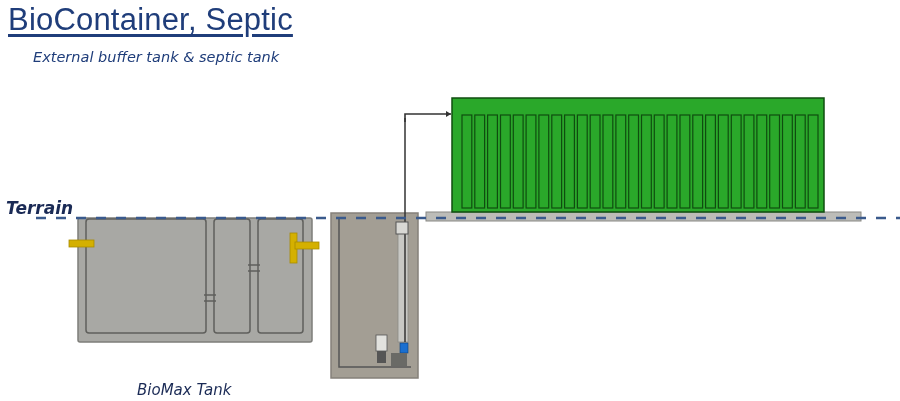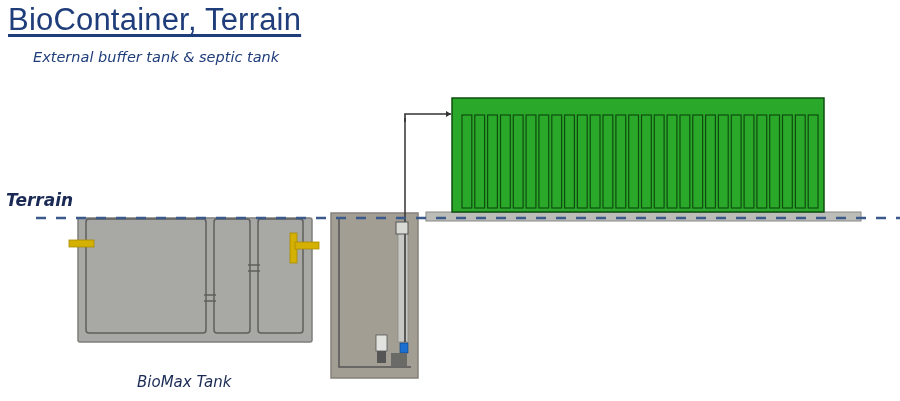--- a/index.html
+++ b/index.html
@@ -12,30 +12,31 @@
       letter-spacing: 0.2px;
     }
     .subtitle {
       position: absolute; left: 9px; top: 49px;
       font-family: "DejaVu Sans", sans-serif; font-style: italic;
       font-size: 14.5px; color: #1f3d7a; margin-left: 24px;
     }
     .label {
       position: absolute; font-family: "DejaVu Sans", sans-serif; font-style: italic;
       color: #1a2a55;
+      margin-top: 8px;
     }
     .terrain { left: 6px; top: 190px; font-size: 17px; font-weight: bold; color: #1a2a55; }
     .buffer-label { left: 442px; top: 272px; font-size: 15px; line-height: 19px; }
     .septic-label { left: 137px; top: 373px; font-size: 15px; }
     svg.diagram { position: absolute; left: 0; top: 0; }
   </style>
 </head>
 <body>
 
-<div class="title">BioContainer, Terrain</div>
+<div class="title">BioContainer, Septic</div>
 <div class="subtitle">External buffer tank &amp; septic tank</div>
 
 <svg class="diagram" width="900" height="401" viewBox="0 0 900 401" xmlns="http://www.w3.org/2000/svg">
 
   <g>
     <rect x="78" y="218" width="234" height="124" rx="2" fill="#a8a8a4" stroke="#7e7e7a" stroke-width="1.5"></rect>
 
     <rect x="86" y="219" width="120" height="114" rx="3" fill="none" stroke="#5f5f5c" stroke-width="1.5"></rect>
     <rect x="214" y="219" width="36" height="114" rx="3" fill="none" stroke="#5f5f5c" stroke-width="1.5"></rect>
     <rect x="258" y="219" width="45" height="114" rx="3" fill="none" stroke="#5f5f5c" stroke-width="1.5"></rect>

